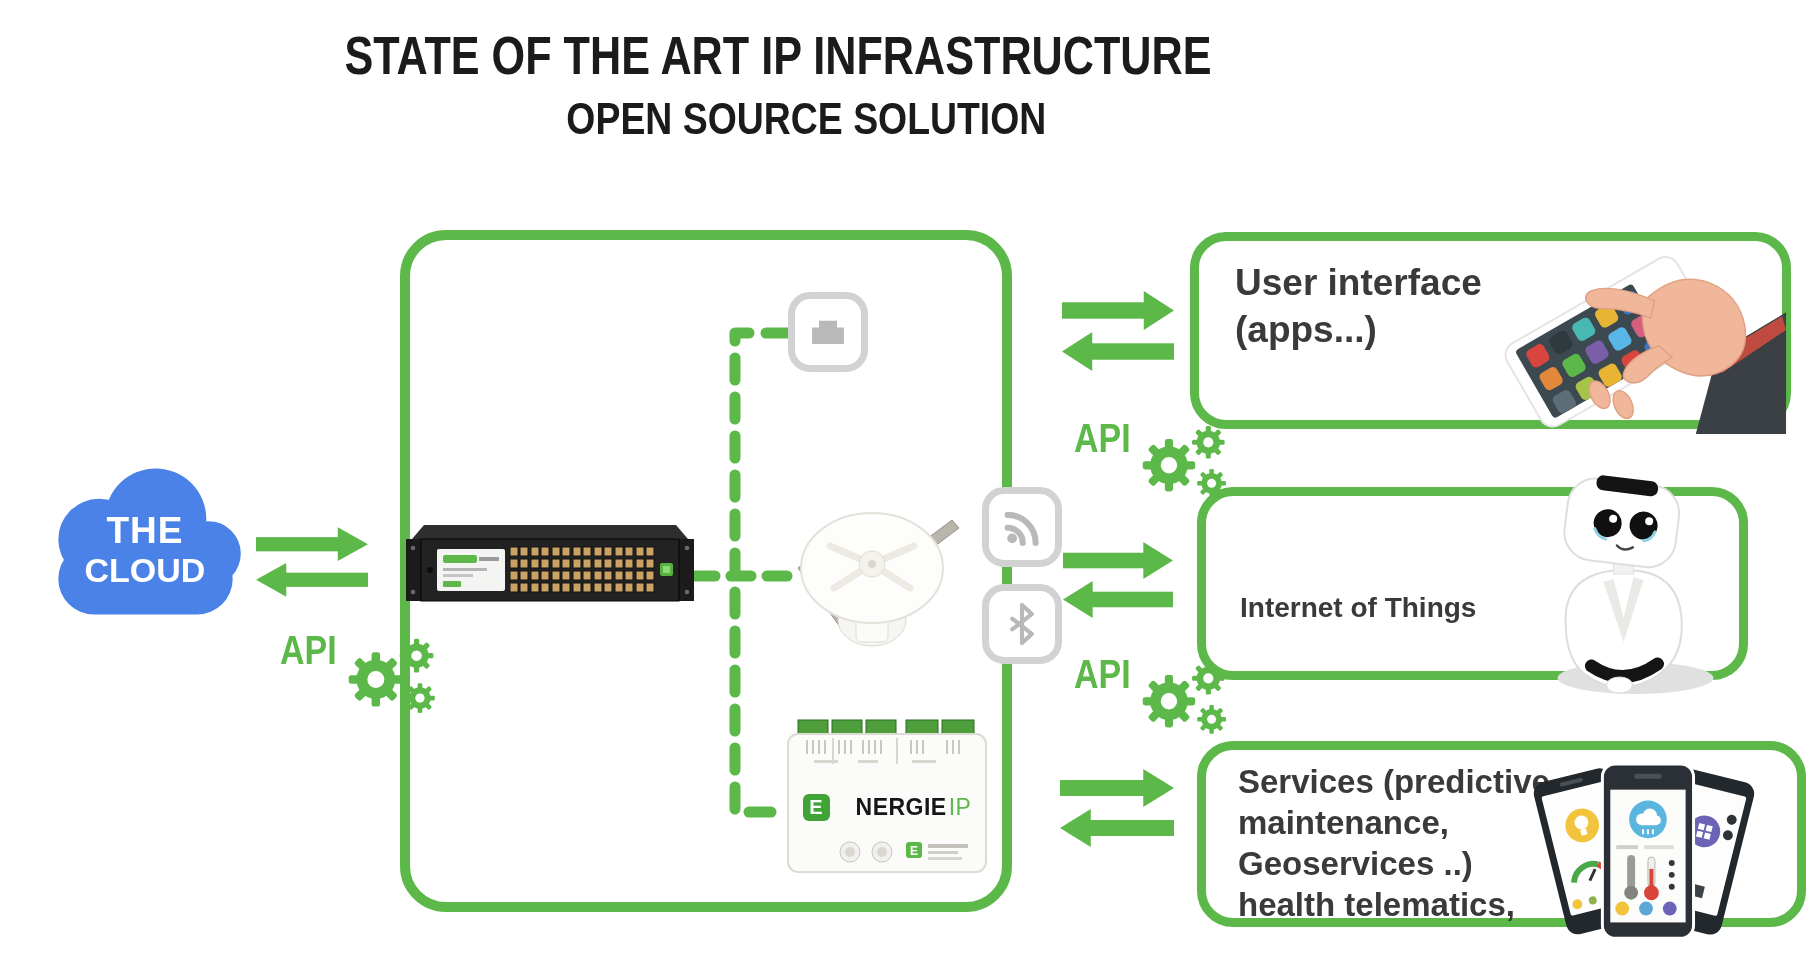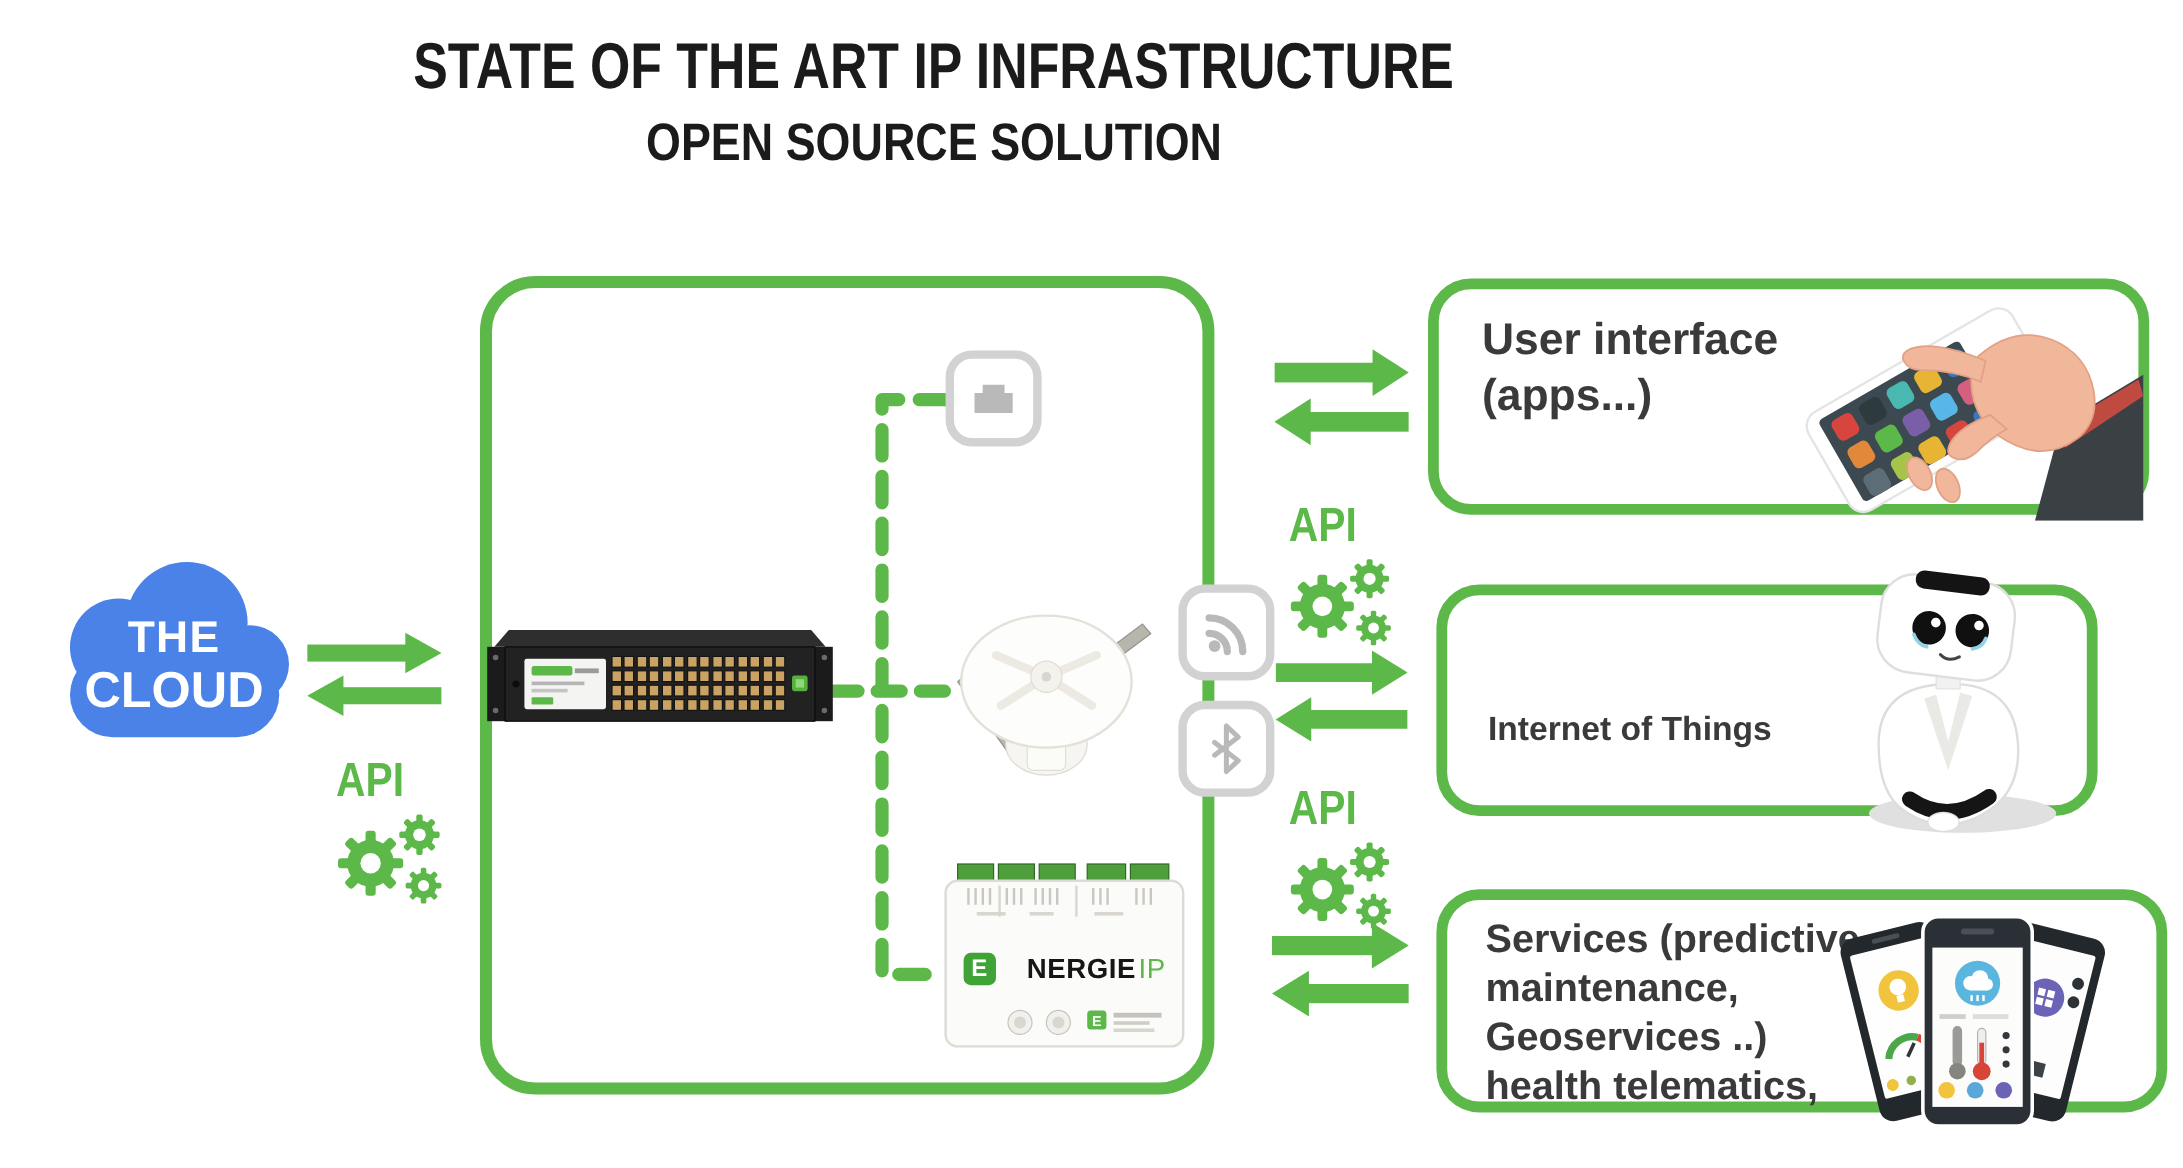--- a/index.html
+++ b/index.html
@@ -3,35 +3,35 @@
 <meta charset="utf-8">
 <style>
   html,body{margin:0;padding:0;background:#fff;}
   .canvas{position:relative;width:1819px;height:973px;background:#ffffff;overflow:hidden;
           font-family:"Liberation Sans",sans-serif;}
 
   
   .title-wrap{position:absolute;left:0;top:24px;width:1556px;text-align:center;}
   .title{display:inline-block;font-size:54px;font-weight:700;color:#1b1b1b;
          transform:scaleX(.80);transform-origin:center;letter-spacing:0px;white-space:nowrap;}
-  .subtitle-wrap{position:absolute;left:0;top:94px;width:1556px;text-align:center;}
+  .subtitle-wrap{position:absolute;left:0;top:94px;width:1556px;text-align:center;padding-left:28px;}
   .subtitle{display:inline-block;font-size:44px;font-weight:700;color:#1b1b1b;
             transform:scaleX(.85);transform-origin:center;white-space:nowrap;}
 
   
   .cloud{position:absolute;left:36px;top:460px;width:218px;height:175px;}
   .cloud svg{position:absolute;inset:0;width:100%;height:100%;}
   .cloud-text{position:absolute;left:0;right:0;top:52px;text-align:center;color:#fff;
               font-weight:700;line-height:1.05;}
   .cloud-l1{display:block;font-size:37px;letter-spacing:1px;}
-  .cloud-l2{display:block;font-size:42px;margin-top:2px;}
+  .cloud-l2{display:block;font-size:34px;margin-top:2px;}
 
   
   .arr{position:absolute;color:#5CB848;}
-  .api{position:absolute;display:flex;flex-direction:column;align-items:flex-start;}
+  .api{position:absolute;display:flex;flex-direction:row;align-items:flex-start;}
   .api-text{color:#5CB848;font-weight:700;font-size:40px;line-height:1;
             transform:scaleX(.85);transform-origin:left;}
   .gears{color:#5CB848;margin-top:3px;}
 
   
   .central-box{position:absolute;left:400px;top:230px;width:612px;height:682px;
                border:10px solid #5CB848;border-radius:46px;background:#fff;box-sizing:border-box;}
   .dashes{position:absolute;left:0;top:0;pointer-events:none;}
   .dev{position:absolute;}
   .sq-icon{position:absolute;width:80px;height:80px;background:#fff;border:7px solid #d2d2d2;

